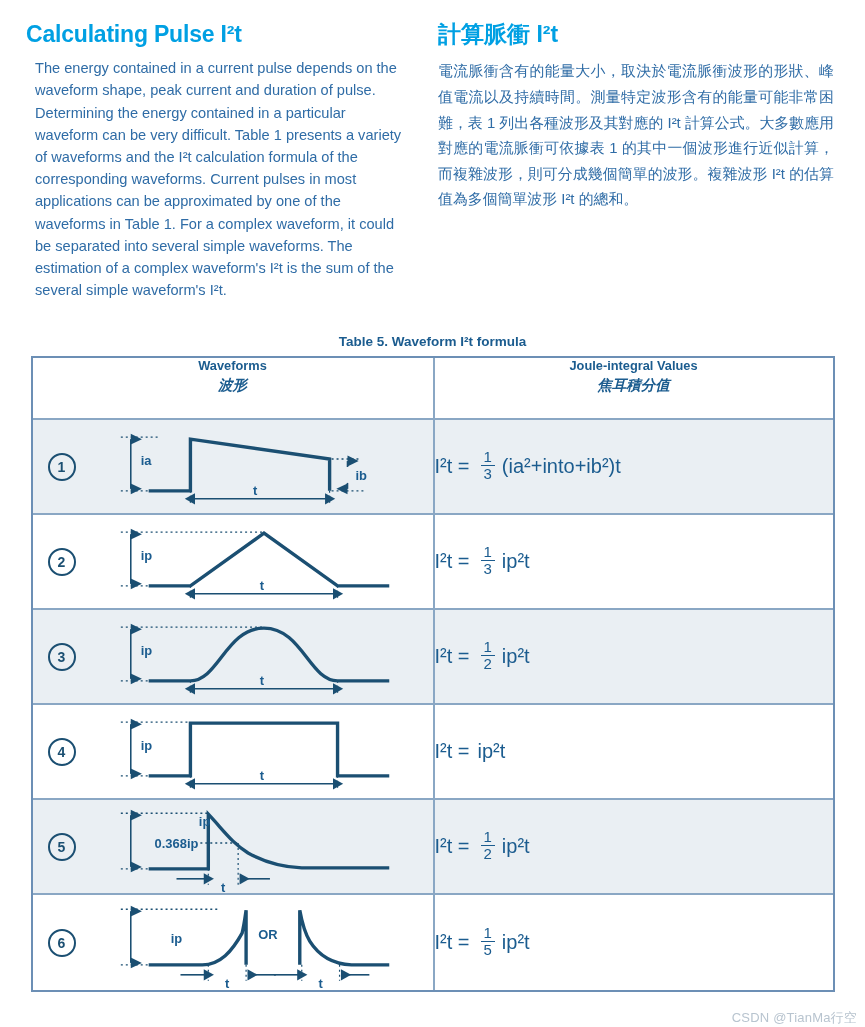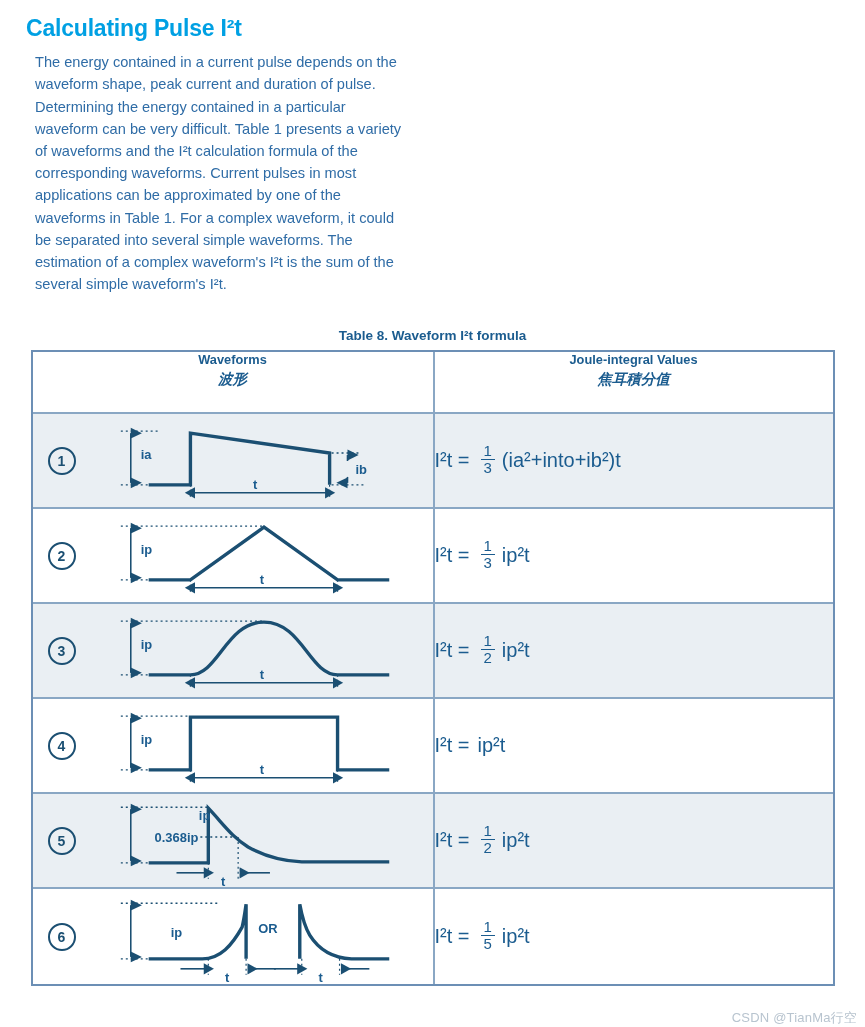--- a/index.html
+++ b/index.html
@@ -11,21 +11,21 @@
     background: #ffffff;
     font-family: "Liberation Sans", "DejaVu Sans", sans-serif;
     color: #2b6ca3;
     overflow: hidden;
     position: relative;
   }
 
   
   .intro {
     display: flex;
-    padding: 10px 26px 0 26px;
+    padding: 16px 26px 0 26px;
   }
   .col-en { width: 404px; padding-right: 12px; }
   .col-zh { width: 404px; padding-left: 8px; }
 
   h1.title {
     font-size: 23px;
     font-weight: bold;
     color: #00a0e3;
     margin: 6px 0 10px 0;
     letter-spacing: -0.2px;
@@ -159,23 +159,27 @@
   }
 </style>
 </head>
 <body>
 
 <div class="intro">
   <div class="col-en">
     <h1 class="title">Calculating Pulse I²t</h1>
     <p class="body">The energy contained in a current pulse depends on the waveform shape, peak current and duration of pulse. Determining the energy contained in a particular waveform can be very difficult. Table 1 presents a variety of waveforms and the I²t calculation formula of the corresponding waveforms. Current pulses in most applications can be approximated by one of the waveforms in Table 1. For a complex waveform, it could be separated into several simple waveforms. The estimation of a complex waveform's I²t is the sum of the several simple waveform's I²t.</p>
   </div>
+  <div class="col-zh">
+    <h1 class="title-zh">計算脈衝 I²t</h1>
+    <p class="body-zh">電流脈衝含有的能量大小，取決於電流脈衝波形的形狀、峰值電流以及持續時間。測量特定波形含有的能量可能非常困難，表 1 列出各種波形及其對應的 I²t 計算公式。大多數應用對應的電流脈衝可依據表 1 的其中一個波形進行近似計算，而複雜波形，則可分成幾個簡單的波形。複雜波形 I²t 的估算值為多個簡單波形 I²t 的總和。</p>
+  </div>
 </div>
 
-<div class="table-caption">Table 8. Waveform I²t formula</div>
+<div class="table-caption">Table 5. Waveform I²t formula</div>
 
 <div class="wf-table">
 
   <div class="trow head-row">
     <div class="cell-wave head-cell">
       <div class="head-en">Waveforms</div>
       <div class="head-zh">波形</div>
     </div>
     <div class="cell-val head-cell">
       <div class="head-en">Joule-integral Values</div>

